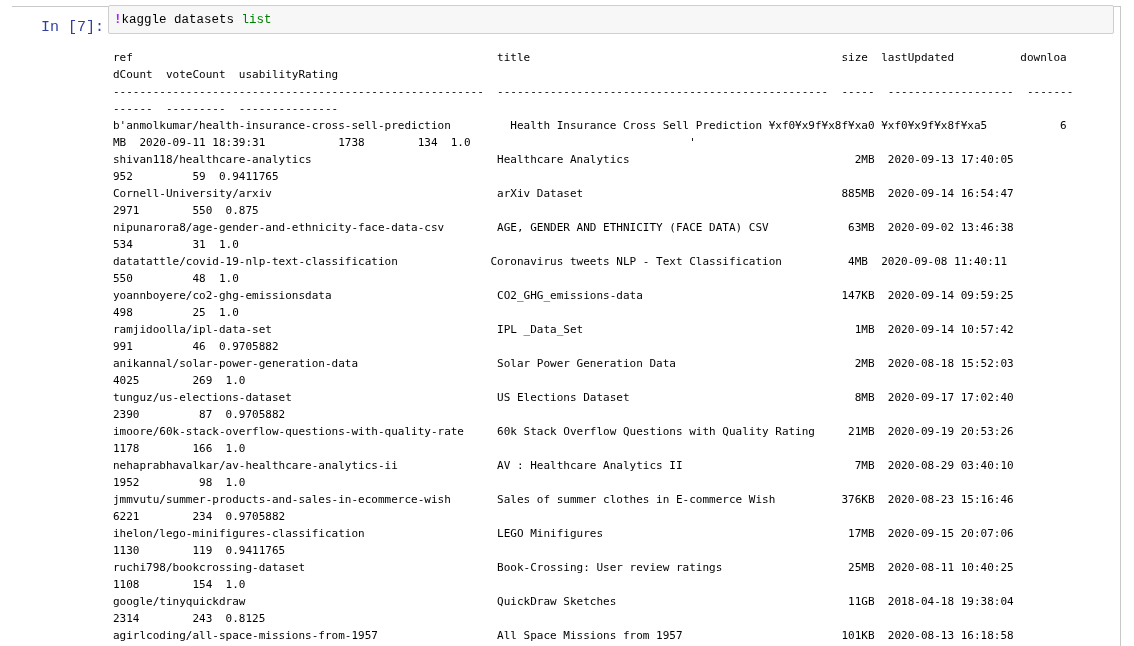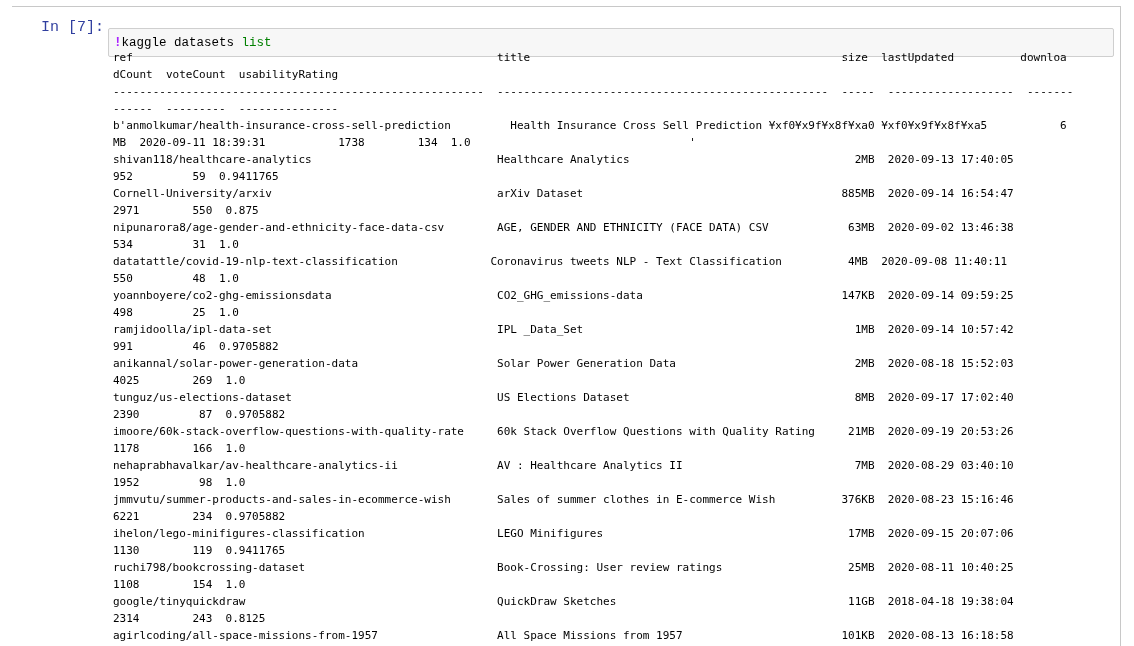--- a/index.html
+++ b/index.html
@@ -8,21 +8,21 @@
   .cell {
     position: absolute; left: 12px; top: 6px; width: 1108px; height: 660px;
     border: 1px solid #c8c8c8; border-left: none; background: #fff;
   }
   .cell-bar { position: absolute; left: 12px; top: 6px; width: 5px; height: 660px; background: #42a5f5; }
   .prompt {
     position: absolute; left: 18px; top: 19px; width: 86px; text-align: right;
     color: #303f9f; font-size: 15px; line-height: 17px;
   }
   .input-area {
-    position: absolute; left: 108px; top: 28px; width: 1006px; height: 29px;
+    position: absolute; left: 108px; top: 5px; width: 1006px; height: 29px;
     background: #f7f7f7; border: 1px solid #cfcfcf; border-radius: 2px; box-sizing: border-box;
   }
   .input-code {
     position: absolute; left: 5px; top: 6px; font-size: 12.5px; line-height: 17px; color: #000; white-space: pre;
   }
   .bang { color: #aa22ff; font-weight: bold; }
   .kw { color: #008000; }
   .output {
     position: absolute; left: 113px; top: 49px; width: 1000px;
     font-size: 11px; line-height: 17px; color: #000; white-space: pre; margin: 0;

